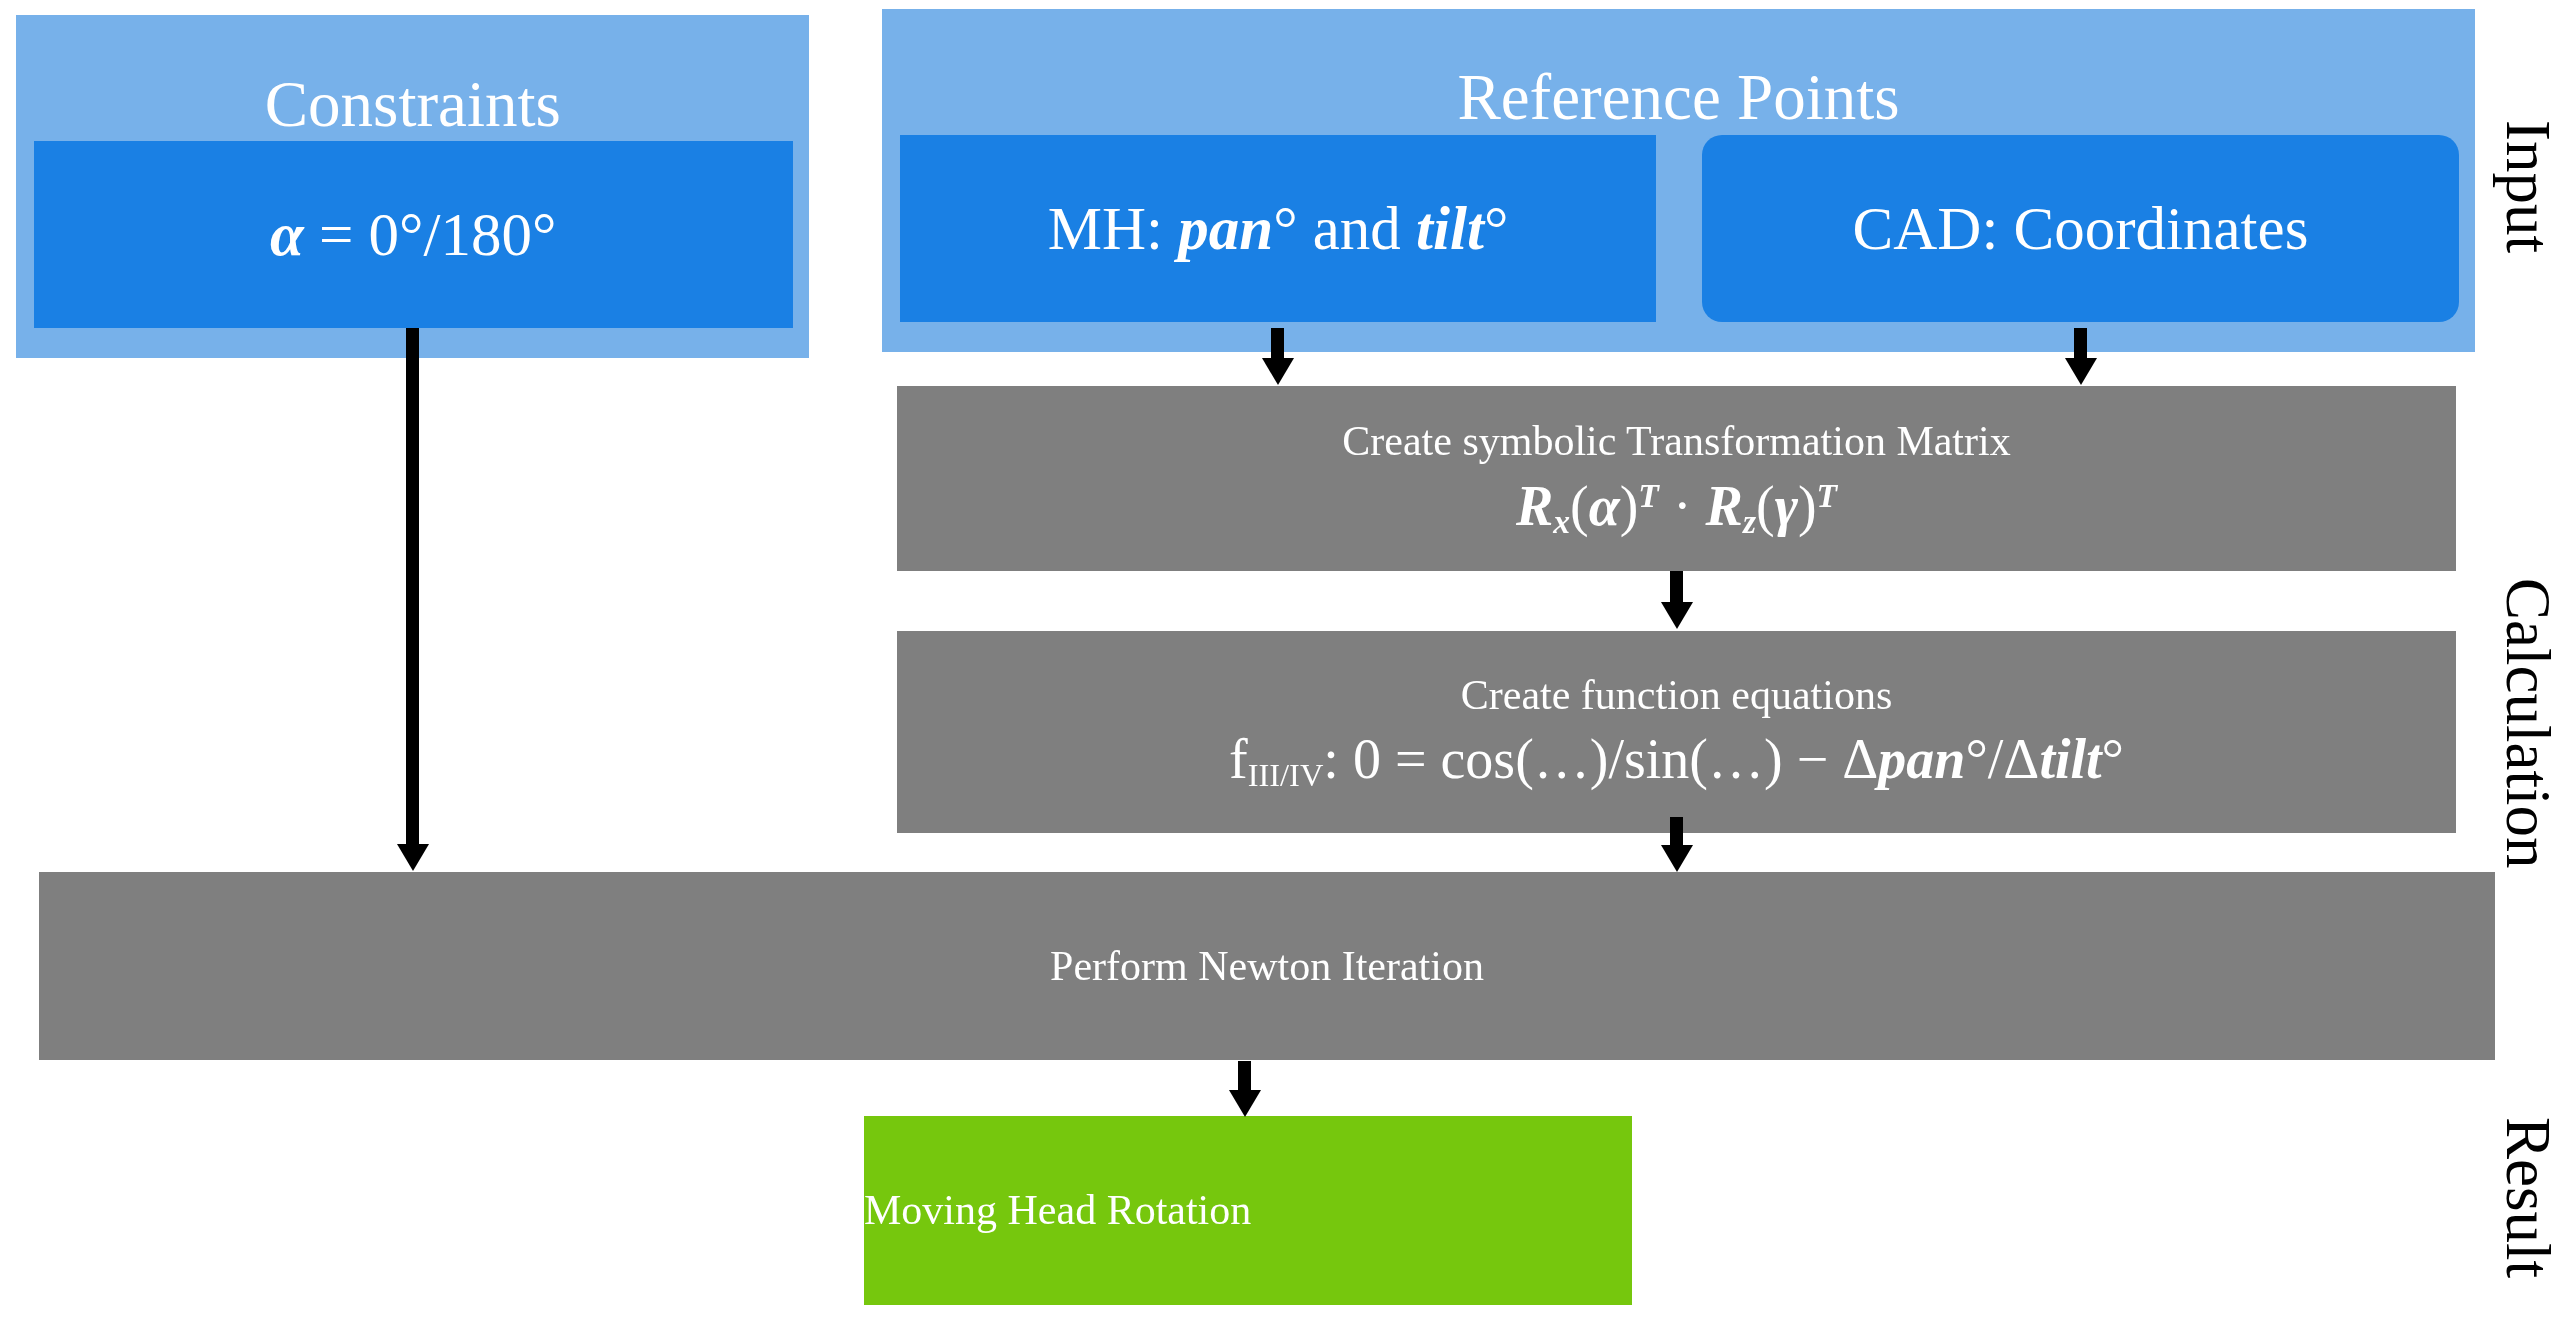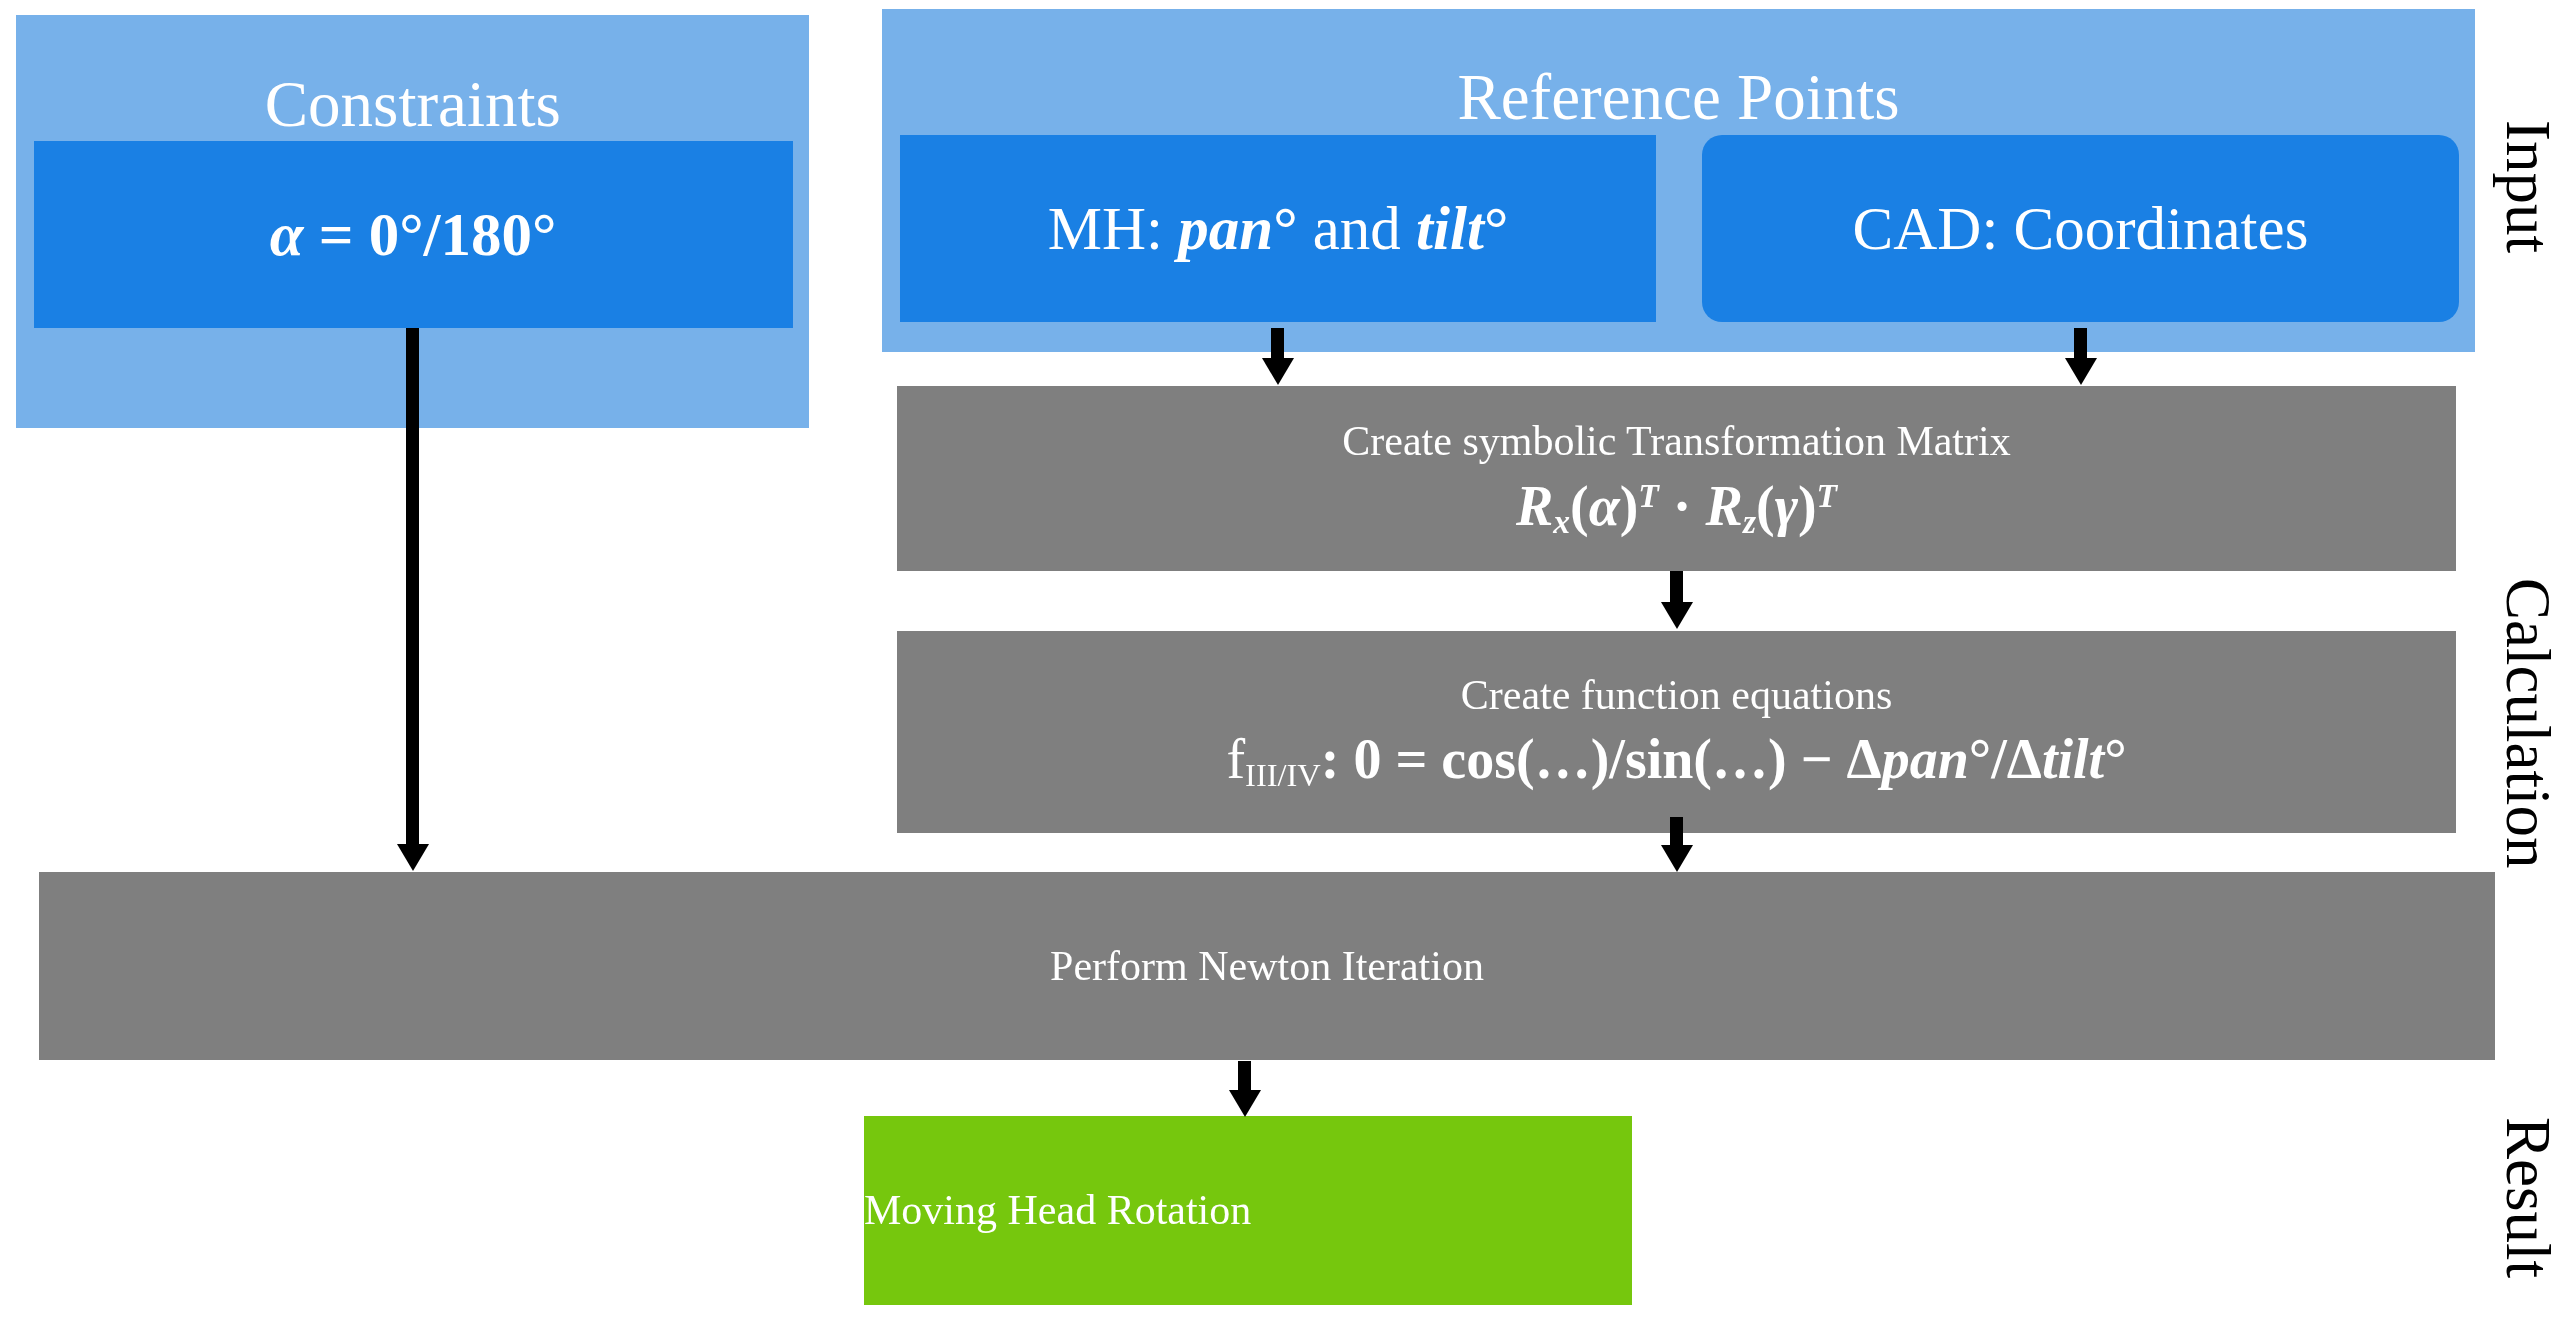--- a/index.html
+++ b/index.html
@@ -22,42 +22,42 @@
   .process{position:absolute;background:var(--process-fill);display:flex;flex-direction:column;align-items:center;justify-content:center;gap:13.4px;}
   .result-box{position:absolute;background:var(--result-fill);display:flex;align-items:center;justify-content:flex-start;}
 
   .group-title{position:absolute;left:0;top:0;width:100%;height:126px;
     display:flex;align-items:flex-end;justify-content:center;padding-bottom:4.8px;
     color:var(--text-on-fill);font-size:65px;line-height:1;}
   .box-title{color:var(--text-on-fill);font-size:42px;line-height:1.1;text-align:center;}
   .item-text{color:var(--text-on-fill);font-size:61px;line-height:1;white-space:pre;}
   .formula{color:var(--text-on-fill);font-size:56px;line-height:1;white-space:pre;}
 
-  .b{font-weight:bold;}
+  .b{font-weight:normal;}
   .bi{font-weight:bold;font-style:italic;}
   .fsub{font-size:0.6em;font-weight:bold;font-style:italic;vertical-align:-0.25em;}
   .fsup{font-size:0.6em;font-weight:bold;font-style:italic;vertical-align:0.55em;}
   .fsub-roman{font-size:0.58em;vertical-align:-0.25em;}
 
   .arrow{position:absolute;width:33px;display:flex;flex-direction:column;align-items:center;}
   .arrow .shaft{width:12.5px;flex:1 1 auto;background:var(--arrow);}
   .arrow .head{width:0;height:0;flex:0 0 auto;
     border-left:16.3px solid transparent;border-right:16.3px solid transparent;
     border-top:27px solid var(--arrow);}
 
   .side-label{position:absolute;display:flex;align-items:center;justify-content:center;width:65px;}
   .side-label span{writing-mode:vertical-rl;text-orientation:mixed;
     font-size:63px;line-height:1;color:var(--label-text);}
 </style>
 </head>
 <body>
 
 <div class="canvas">
 
-  <div class="outer" style="left:16.3px;top:15.4px;width:793px;height:413px;">
+  <div class="outer" style="left:16.3px;top:15.4px;width:793px;height:343px;">
     <div class="group-title">
       <span>Constraints</span>
     </div>
     <div class="inner" style="left:17.3px;top:126px;width:759px;height:187px;">
       <span class="item-text"><span class="bi">α</span><span class="b"> = 0°/180°</span></span>
     </div>
   </div>
 
   <div class="outer" style="left:882px;top:9px;width:1593px;height:343px;">
     <div class="group-title">

